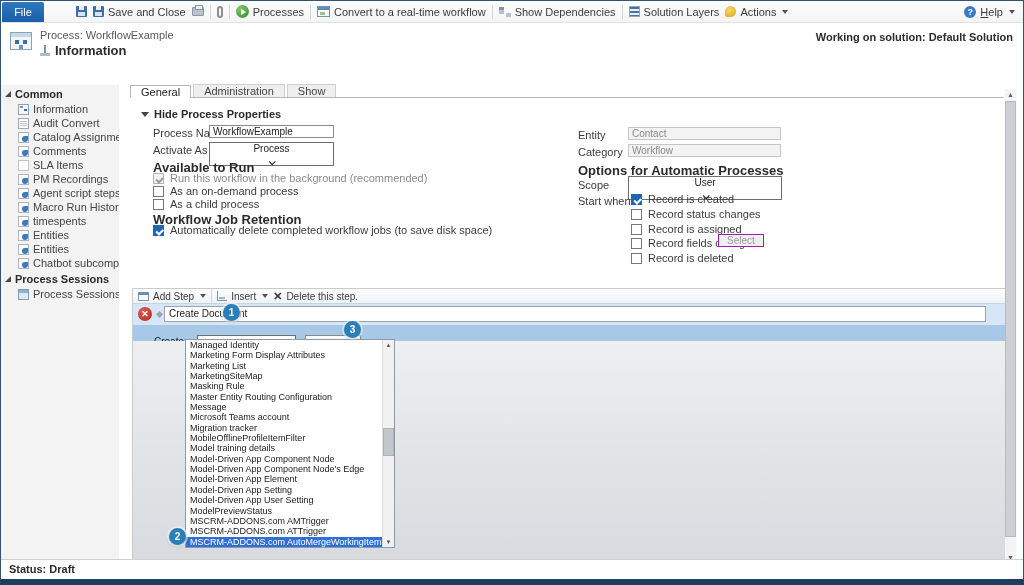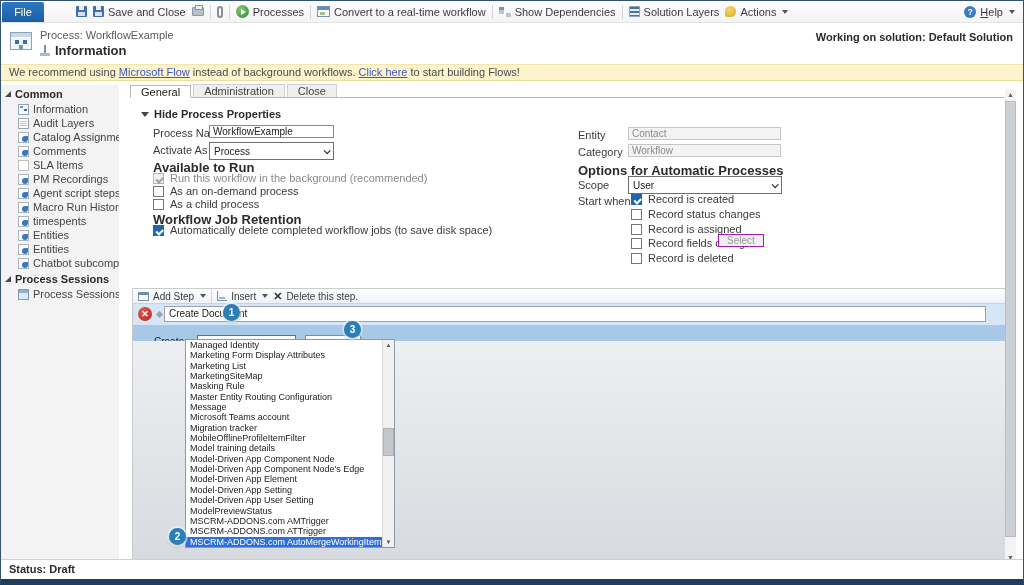--- a/index.html
+++ b/index.html
@@ -77,21 +77,21 @@
   .tab { height:13px; padding:0 10px; font-size:11px; line-height:13px; background:#efefef; border:1px solid #cfcfcf; border-bottom:none; color:#444; cursor:default; }
   .tab.active { background:#fff; border:1px solid #b6b6b6; border-bottom:1px solid #fff; margin-bottom:-1px; color:#222; }
 
   .collapse-hdr { position:absolute; left:13px; top:23px; display:flex; align-items:center; gap:5px; font-weight:bold; color:#2b2b2b; cursor:default; }
   .tri-down { width:0; height:0; border-left:4px solid transparent; border-right:4px solid transparent; border-top:5px solid #444; display:inline-block; }
 
   .flabel { position:absolute; font-size:11px; color:#3b3b3b; }
   .req { color:#c00; margin-left:2px; }
   .tinput { position:absolute; height:13px; border:1px solid #8a8a8a; background:#fff; font-size:10px; line-height:11px; padding:0 3px; color:#222; overflow:hidden; white-space:nowrap; }
   .tinput.disabled { background:#f3f3f3; border-color:#c6c6c6; color:#8a8a8a; }
-  .fselect { position:absolute; height:18px; border:1px solid #6e6e6e; background:#fff; font-size:10px; display:flex; align-items:center; justify-content:space-between; padding:0 4px; color:#222; cursor:default; }
+  .fselect { position:absolute; height:24px; border:1px solid #6e6e6e; background:#fff; font-size:10px; display:flex; align-items:center; justify-content:space-between; padding:0 4px; color:#222; cursor:default;flex-direction:column; }
   .chev { width:5px; height:5px; border-right:1.6px solid #1c1c1c; border-bottom:1.6px solid #1c1c1c; transform:rotate(45deg) translateY(-1px); flex:0 0 auto; }
   .boldlabel { position:absolute; font-weight:bold; color:#2b2b2b; font-size:13px; }
 
   .cbrow { position:absolute; display:flex; align-items:center; gap:6px; font-size:11px; color:#3b3b3b; }
   .cb { width:11px; height:11px; border:1px solid #767676; background:#fff; position:relative; flex:0 0 auto; }
   .cb.checked { background:#1f66b0; border-color:#1f66b0; }
   .cb.checked::before { content:""; position:absolute; left:2px; top:3px; width:5px; height:2.5px; border-left:2px solid #fff; border-bottom:2px solid #fff; transform:rotate(-45deg); }
   .cb.disabled-checked { background:#f1f1f1; border-color:#b5b5b5; }
   .cb.disabled-checked::before { content:""; position:absolute; left:2px; top:3px; width:5px; height:2.5px; border-left:2px solid #a0a0a0; border-bottom:2px solid #a0a0a0; transform:rotate(-45deg); }
   .dis-text { color:#8a8a8a; }
@@ -197,37 +197,36 @@
   <div class="header">
     <span class="hdr-icon"></span>
     <div class="hdr-process">Process: WorkflowExample</div>
     <div class="hdr-title-row">
       <span class="hdr-mini-ic"></span>
       <span class="hdr-title">Information</span>
     </div>
     <div class="hdr-solution">Working on solution: Default Solution</div>
   </div>
 
-  <div class="banner"><span>We recommend using </span><a>Microsoft Flow</a><span> instead of background workflows. </span><a>Click here</a><span> to start building Flows!</span></div>
 
   <div class="sidebar">
     <div class="sb-section-hdr">
       <span class="tri-expanded"></span>
       <span>Common</span>
     </div>
     <div>
 
         <div class="sb-item">
           <span class="sb-ic" data-icon="process-icon"></span>
           <span>Information</span>
         </div>
 
         <div class="sb-item">
           <span class="sb-ic" data-icon="page-icon"></span>
-          <span>Audit Layers</span>
+          <span>Audit Convert</span>
         </div>
 
         <div class="sb-item">
           <span class="sb-ic" data-icon="drop-icon"></span>
           <span>Catalog Assignments</span>
         </div>
 
         <div class="sb-item">
           <span class="sb-ic" data-icon="drop-icon"></span>
           <span>Comments</span>
@@ -287,21 +286,21 @@
   </div>
 
   <div class="content">
 
     <div class="tabstrip">
 
         <div class="tab active">General</div>
 
         <div class="tab">Administration</div>
 
-        <div class="tab">Close</div>
+        <div class="tab">Show</div>
       </div>
 
     <div class="collapse-hdr">
       <span class="tri-down"></span>
       <span>Hide Process Properties</span>
     </div>
 
     <div class="flabel" style="left:25px; top:42px;"><span>Process Name</span><span class="req">*</span></div>
     <div class="tinput" style="left:81px; top:40px; width:125px;">WorkflowExample</div>
 

